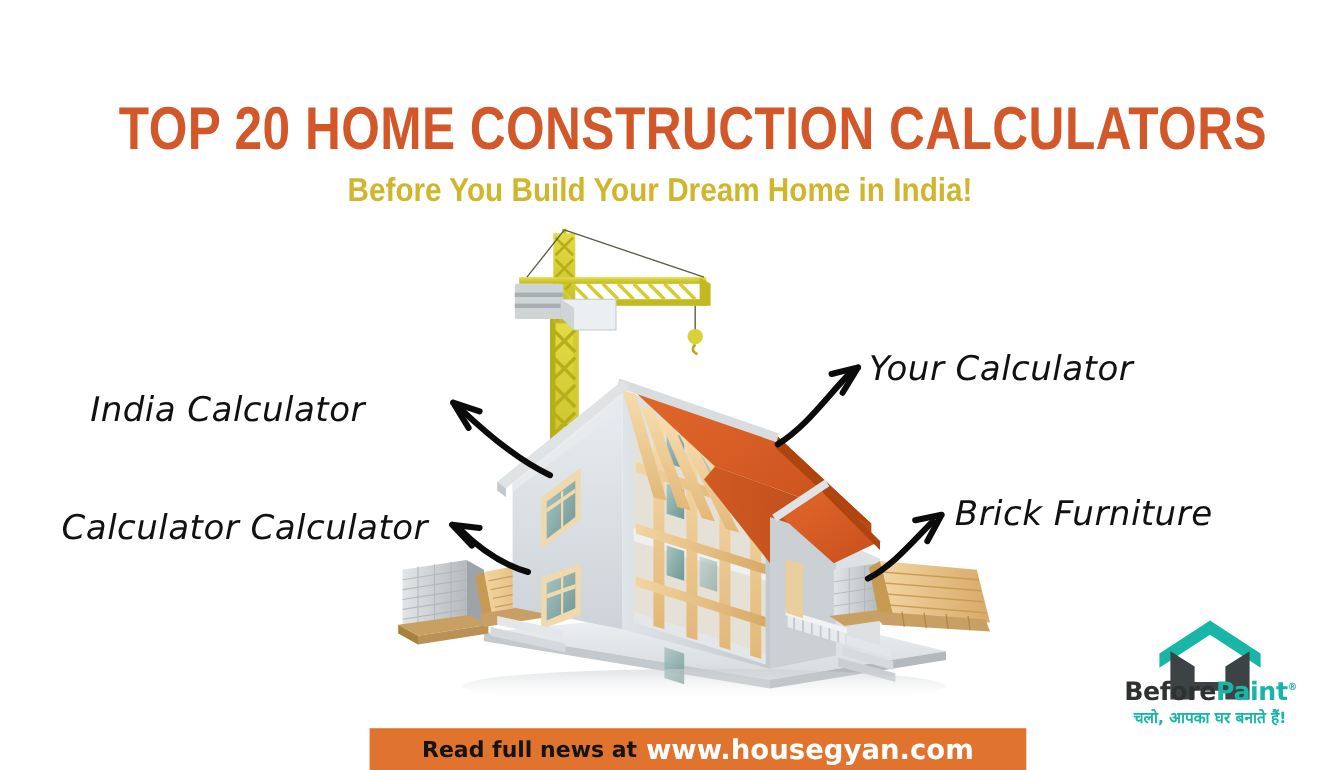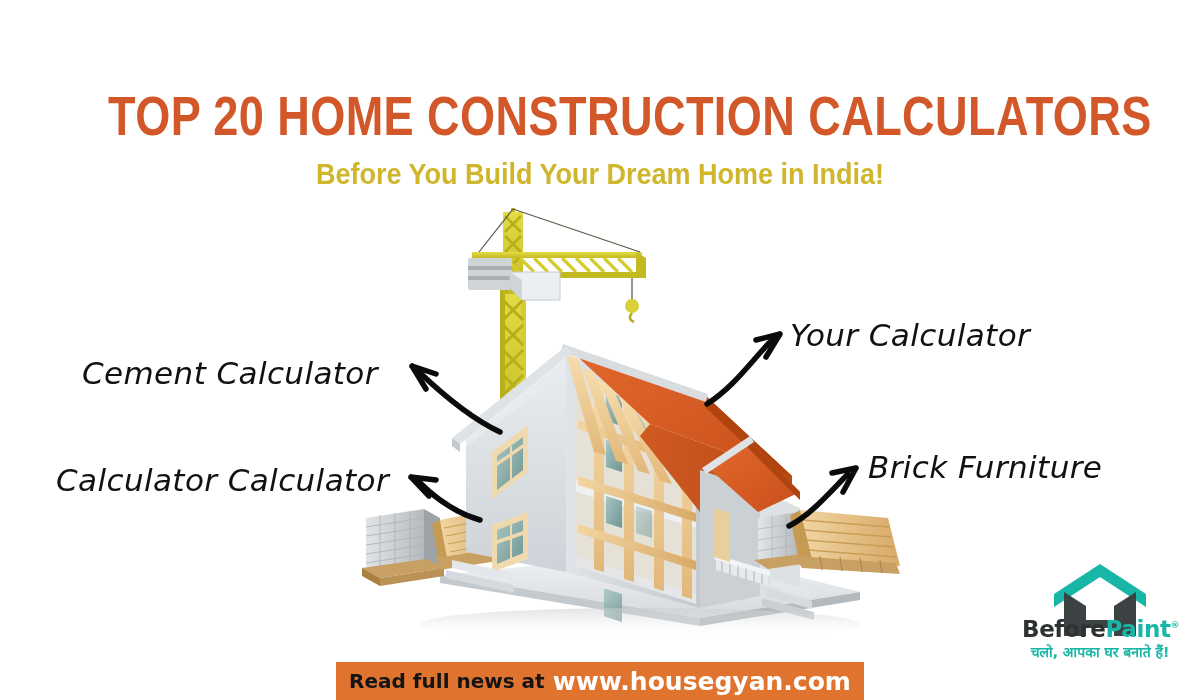--- a/index.html
+++ b/index.html
@@ -74,21 +74,21 @@
     top: 0;
     width: 1200px;
     height: 700px;
   }
 
   
   #cta-bar {
     position: absolute;
     left: 336px;
     top: 662px;
-    width: 528px;
+    width: 597px;
     height: 38px;
     background: #e0742f;
     display: flex;
     align-items: center;
     justify-content: center;
     gap: 8px;
   }
   #cta-read {
     font-family: "DejaVu Sans", sans-serif;
     font-weight: 700;
@@ -408,21 +408,21 @@
       <g>
         <path d="M789 526 C812 514, 830 492, 848 474" stroke-width="5.5"></path>
         <path d="M856 468 L832 473 M856 468 L843 492" stroke-width="5.5"></path>
       </g>
     </g>
   </svg>
 
   <div id="title">TOP 20 HOME CONSTRUCTION CALCULATORS</div>
   <div id="subtitle">Before You Build Your Dream Home in India!</div>
 
-  <div class="callout" id="label-cement">Cement Calculator</div>
+  <div class="callout" id="label-cement">India Calculator</div>
   <div class="callout" id="label-furniture">Calculator Calculator</div>
   <div class="callout" id="label-paint">Your Calculator</div>
   <div class="callout" id="label-brick">Brick Furniture</div>
 
   <div id="cta-bar">
     <span id="cta-read">Read full news at</span>
     <span id="cta-url">www.housegyan.com</span>
   </div>
 
   <div id="logo">

